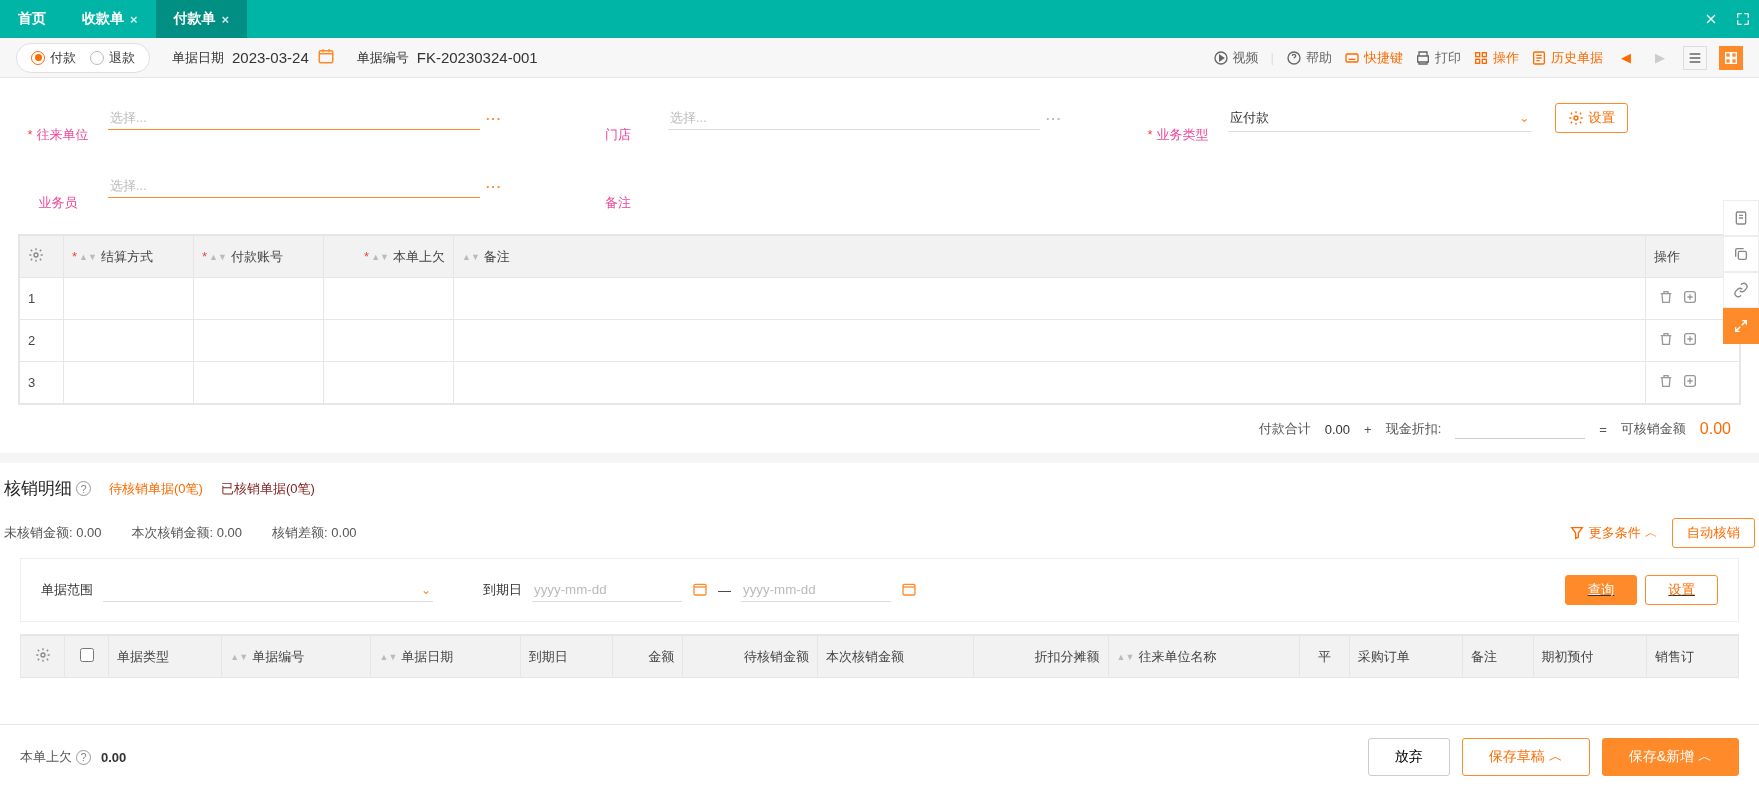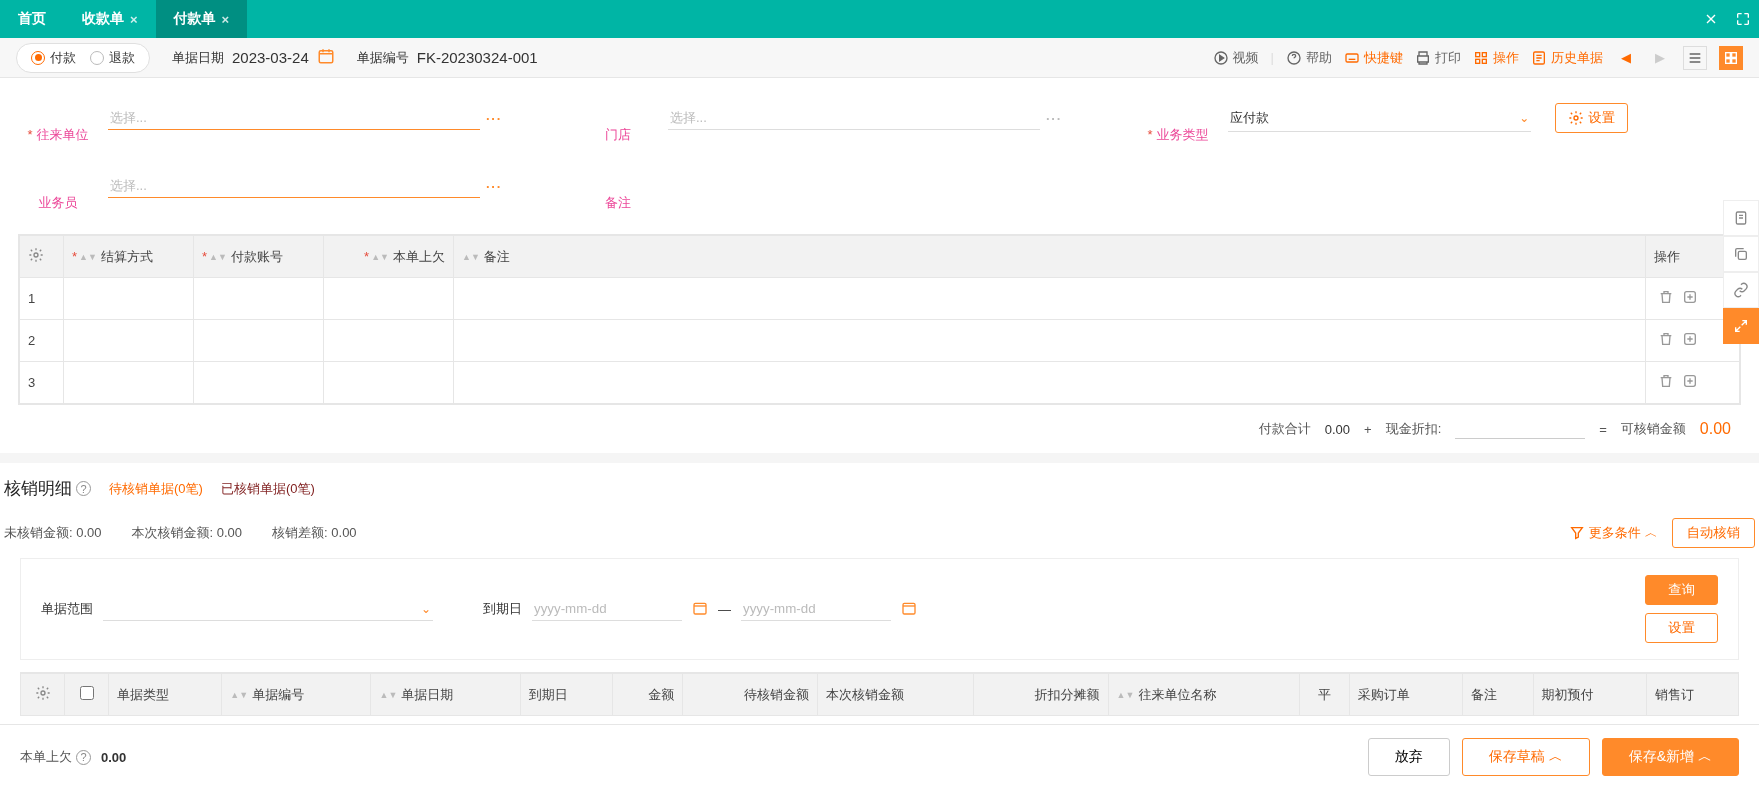--- a/index.html
+++ b/index.html
@@ -77,21 +77,21 @@
 .dstats .right { margin-left: auto; display: flex; align-items: center; gap: 14px; }
 .morec { color: #ff6a00; cursor: pointer; display: flex; align-items: center; gap: 4px; }
 .autobtn { border: 1px solid #ff8a2a; color: #ff6a00; background: #fff; padding: 5px 14px; border-radius: 3px; cursor: pointer; }
 
 
 .qpanel { background: #fff; margin: 10px 20px 0; border: 1px solid #eee; padding: 16px 20px; display: flex; align-items: center; }
 .qfield { display: flex; align-items: center; gap: 10px; }
 .qsel { width: 330px; border: none; border-bottom: 1px solid #ddd; padding: 4px 2px; display: flex; justify-content: flex-end; color: #ff8a2a; cursor: pointer; }
 .dinput { width: 150px; border: none; border-bottom: 1px solid #ddd; padding: 4px 2px; outline: none; color: #333; }
 .dinput::placeholder { color: #bbb; }
-.qbtns { margin-left: auto; display: flex; flex-direction: column; gap: 8px; }
+.qbtns { margin-left: auto; display: flex; gap: 8px; text-decoration: underline; }
 .qbtn { border: 1px solid #ff8a2a; padding: 5px 22px; border-radius: 3px; cursor: pointer; text-align: center; }
 .qbtn.primary { background: #ff8a2a; color: #fff; }
 .qbtn.ghost { background: #fff; color: #ff6a00; }
 
 
 .tbl2wrap { margin: 12px 20px 0; border-top: 1px solid #e6e6e6; }
 .chk { width: 14px; height: 14px; }
 
 
 .footer { position: absolute; bottom: 0; left: 0; right: 0; height: 65px; background: #fff; border-top: 1px solid #e6e6e6; display: flex; align-items: center; padding: 0 20px; }

